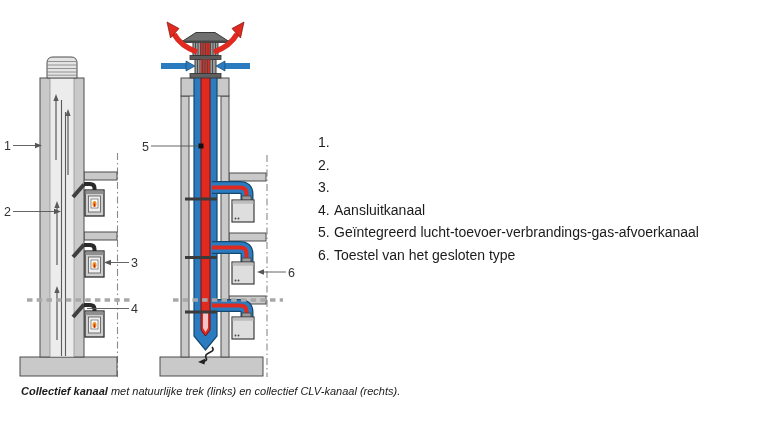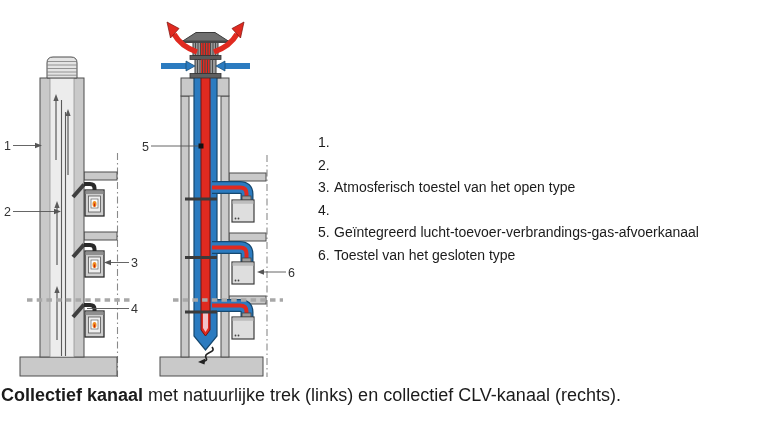--- a/index.html
+++ b/index.html
@@ -2,21 +2,21 @@
 <html><head>
 <meta charset="utf-8">
 <style>
   html,body{margin:0;padding:0;background:#fff;}
   #page{position:relative;width:768px;height:429px;background:#fff;overflow:hidden;
         font-family:"Liberation Sans",sans-serif;color:#1c1c1c;}
   #diagram-svg{position:absolute;left:0;top:0;}
   .legend{position:absolute;left:318px;top:131px;font-size:14px;line-height:22.5px;color:#1b1b1b;}
   .legend-item{display:flex;white-space:nowrap;}
   .legend-num{min-width:16px;}
-  .caption{position:absolute;left:1px;top:385px;font-size:18px;color:#1b1b1b;white-space:nowrap;}
+  .caption{position:absolute;left:21px;top:385px;font-size:11px;color:#1b1b1b;white-space:nowrap;font-style:italic;}
   .caption b{font-weight:bold;}
   svg text{font-family:"Liberation Sans",sans-serif;font-size:12.5px;fill:#333;}
 </style>
 </head>
 <body>
 
 <div id="page">
 
 <svg id="diagram-svg" width="312" height="385" viewBox="0 0 312 385">
 
@@ -253,24 +253,24 @@
 
   <div class="legend">
     <div class="legend-item">
       <span class="legend-num">1.</span>
     </div>
     <div class="legend-item">
       <span class="legend-num">2.</span>
     </div>
     <div class="legend-item">
       <span class="legend-num">3.</span>
-      <span>Atmosferisch toestel van het open type</span>
     </div>
     <div class="legend-item">
       <span class="legend-num">4.</span>
+      <span>Aansluitkanaal</span>
     </div>
     <div class="legend-item">
       <span class="legend-num">5.</span>
       <span>Geïntegreerd lucht-toevoer-verbrandings-gas-afvoerkanaal</span>
     </div>
     <div class="legend-item">
       <span class="legend-num">6.</span>
       <span>Toestel van het gesloten type</span>
     </div>
   </div>

